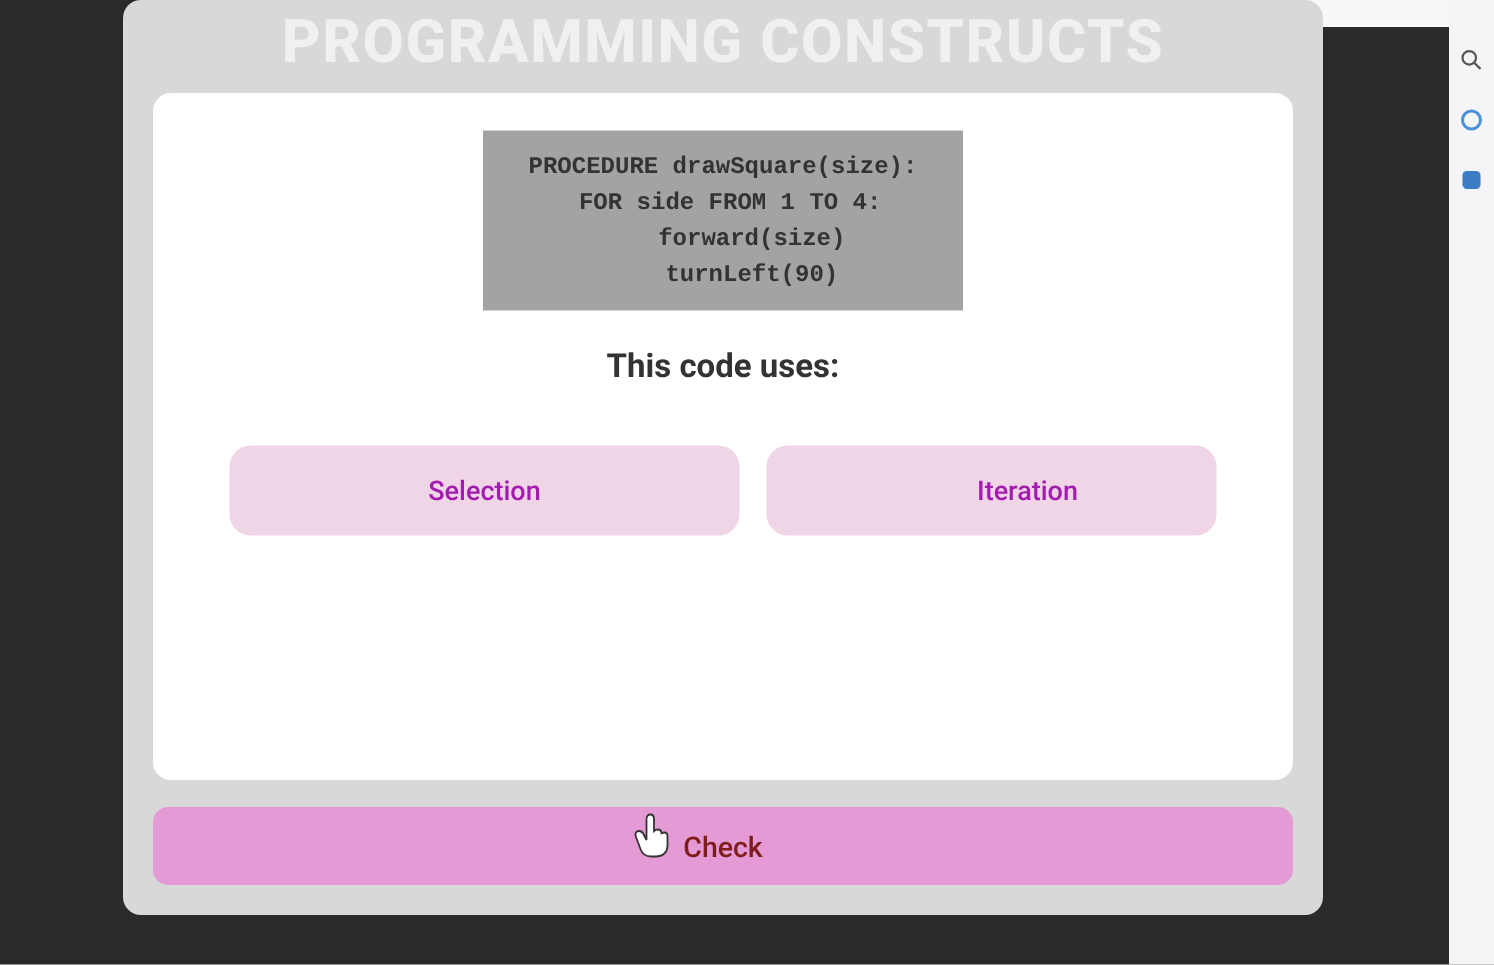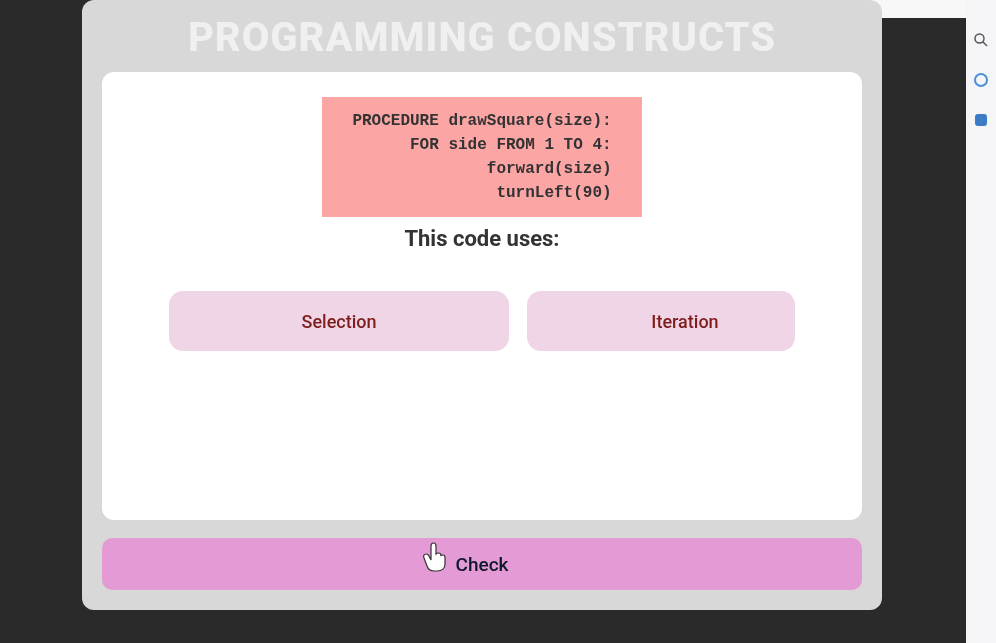--- a/index.html
+++ b/index.html
@@ -26,42 +26,42 @@
       padding: 0 20px 20px 20px;
       display: flex;
       flex-direction: column;
     }
     .title {
       font-size: 40px;
       font-weight: 800;
       color: #f0f0f0;
       letter-spacing: 1px;
       text-align: center;
-      padding: 16px 0 12px 0;
+      padding: 6px 0 12px 0;
       line-height: 1.1;
     }
     .content-panel {
       background: #ffffff;
       border-radius: 12px;
       flex: 1;
       padding: 25px 30px 25px 30px;
       display: flex;
       flex-direction: column;
       align-items: center;
     }
     .code-block {
-      background: #fca5a5;
+      background: #a3a3a3;
       padding: 12px 30px;
       font-family: "Courier New", monospace;
       font-size: 16px;
       line-height: 1.5;
       color: #333;
-      text-align: right;
+      text-align: center;
       white-space: pre;
-      margin-bottom: 9px;
+      margin-bottom: 25px;
       font-weight: 600;
     }
     .prompt {
       font-size: 22px;
       font-weight: 700;
       color: #333;
       margin-bottom: 40px;
       text-align: center;
     }
     .options {
@@ -73,38 +73,38 @@
     }
     .option-btn {
       flex: 1 1 calc(50% - 9px);
       min-width: 260px;
       max-width: 340px;
       height: 60px;
       background: #efd5e6;
       border: none;
       border-radius: 14px;
       font-size: 18px;
-      color: #7f1d1d;
+      color: #a21caf;
       font-family: inherit;
       cursor: pointer;
       font-weight: 500;
     }
     .option-btn.center-row {
       flex: 0 0 auto;
-      width: 268px;
+      width: 300px;
       padding-left: 48px;
     }
     .check-btn {
       margin-top: 18px;
       height: 52px;
       background: #e49bd5;
       border: none;
       border-radius: 10px;
       font-size: 19px;
-      color: #0f172a;
+      color: #7f1d1d;
       font-family: inherit;
       cursor: pointer;
       font-weight: 500;
       display: flex;
       align-items: center;
       justify-content: center;
       position: relative;
     }
     .cursor-icon {
       position: absolute;

